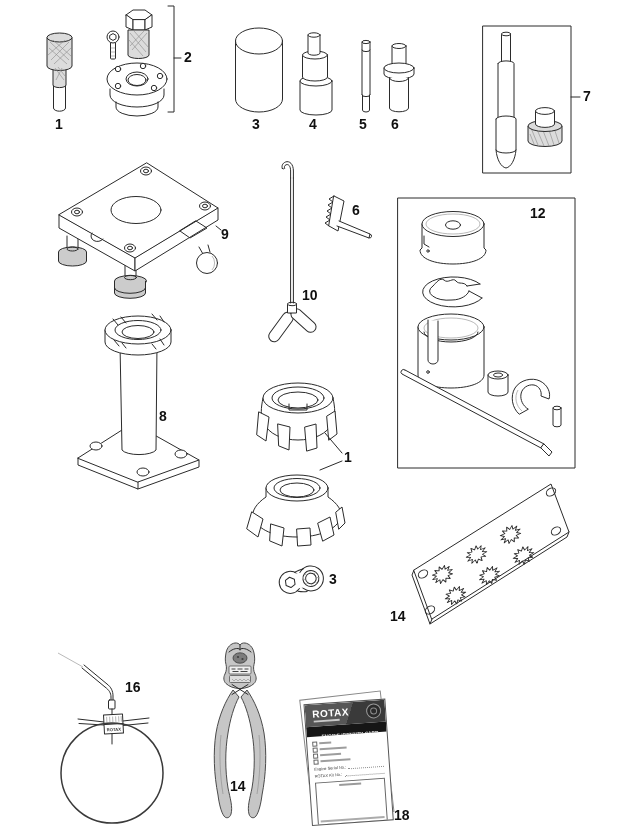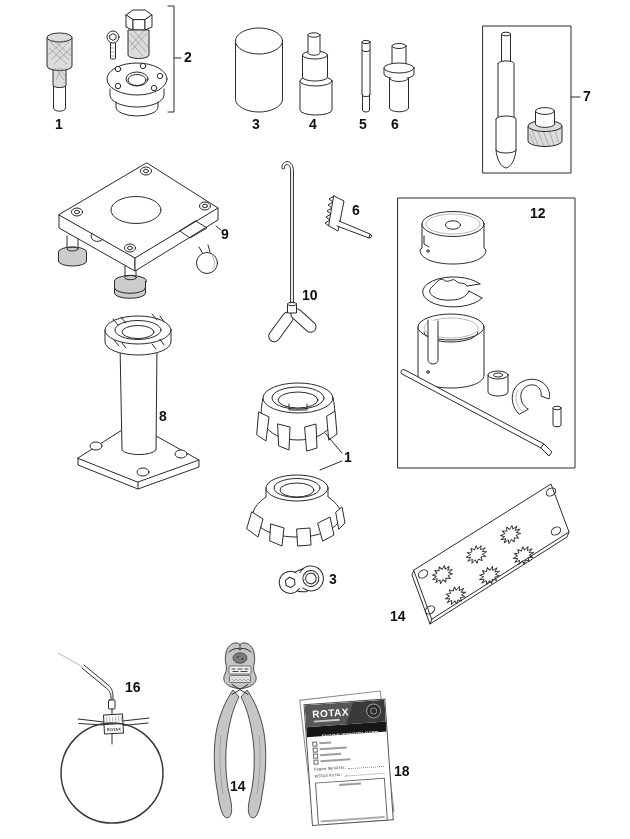--- a/index.html
+++ b/index.html
@@ -400,15 +400,15 @@
 <span class="callout" style="left:159px;top:409px">8</span>
 <span class="callout" style="left:221px;top:227px">9</span>
 <span class="callout" style="left:302px;top:288px">10</span>
 <span class="callout" style="left:352px;top:203px">6</span>
 <span class="callout" style="left:530px;top:206px">12</span>
 <span class="callout" style="left:344px;top:450px">1</span>
 <span class="callout" style="left:390px;top:609px">14</span>
 <span class="callout" style="left:329px;top:572px">3</span>
 <span class="callout" style="left:125px;top:680px">16</span>
 <span class="callout" style="left:230px;top:779px">14</span>
-<span class="callout" style="left:394px;top:764px">18</span>
+<span class="callout" style="left:394px;top:808px">18</span>
 
 </div>
 
 </body></html>

